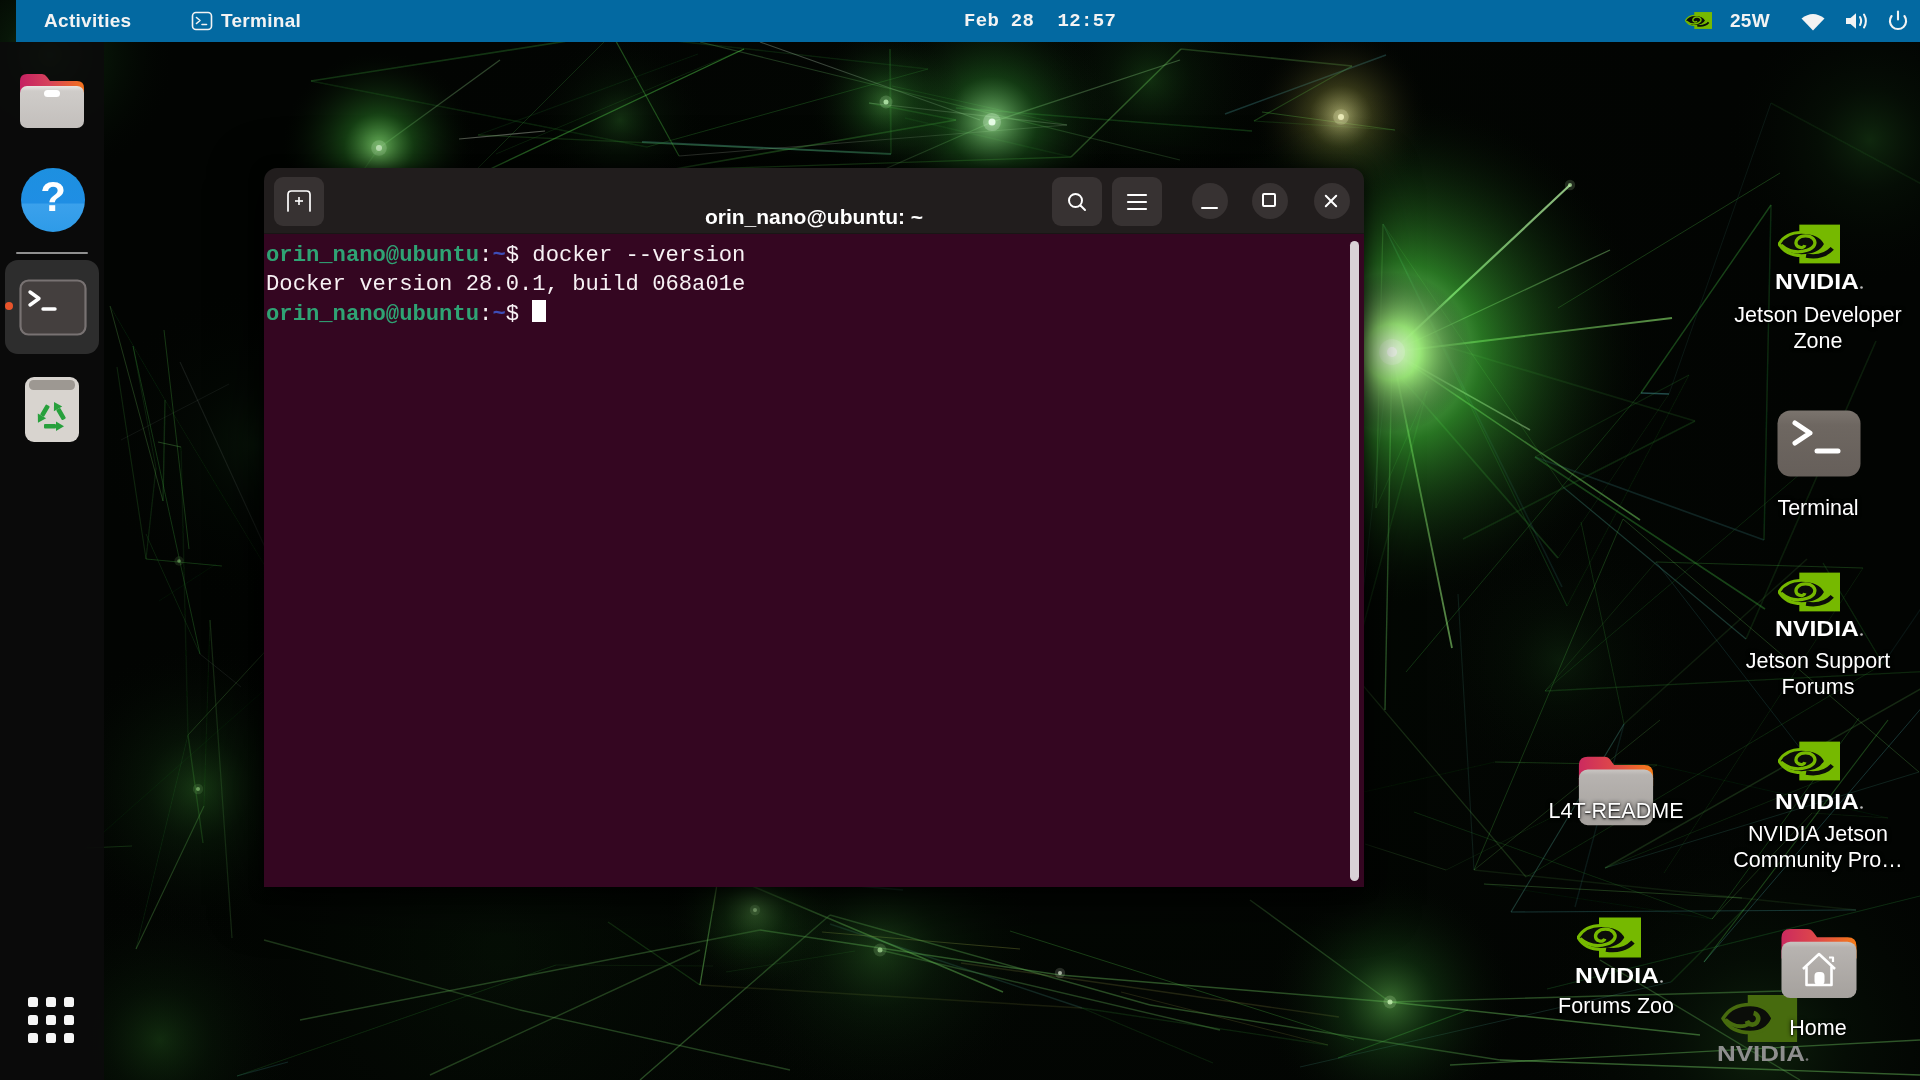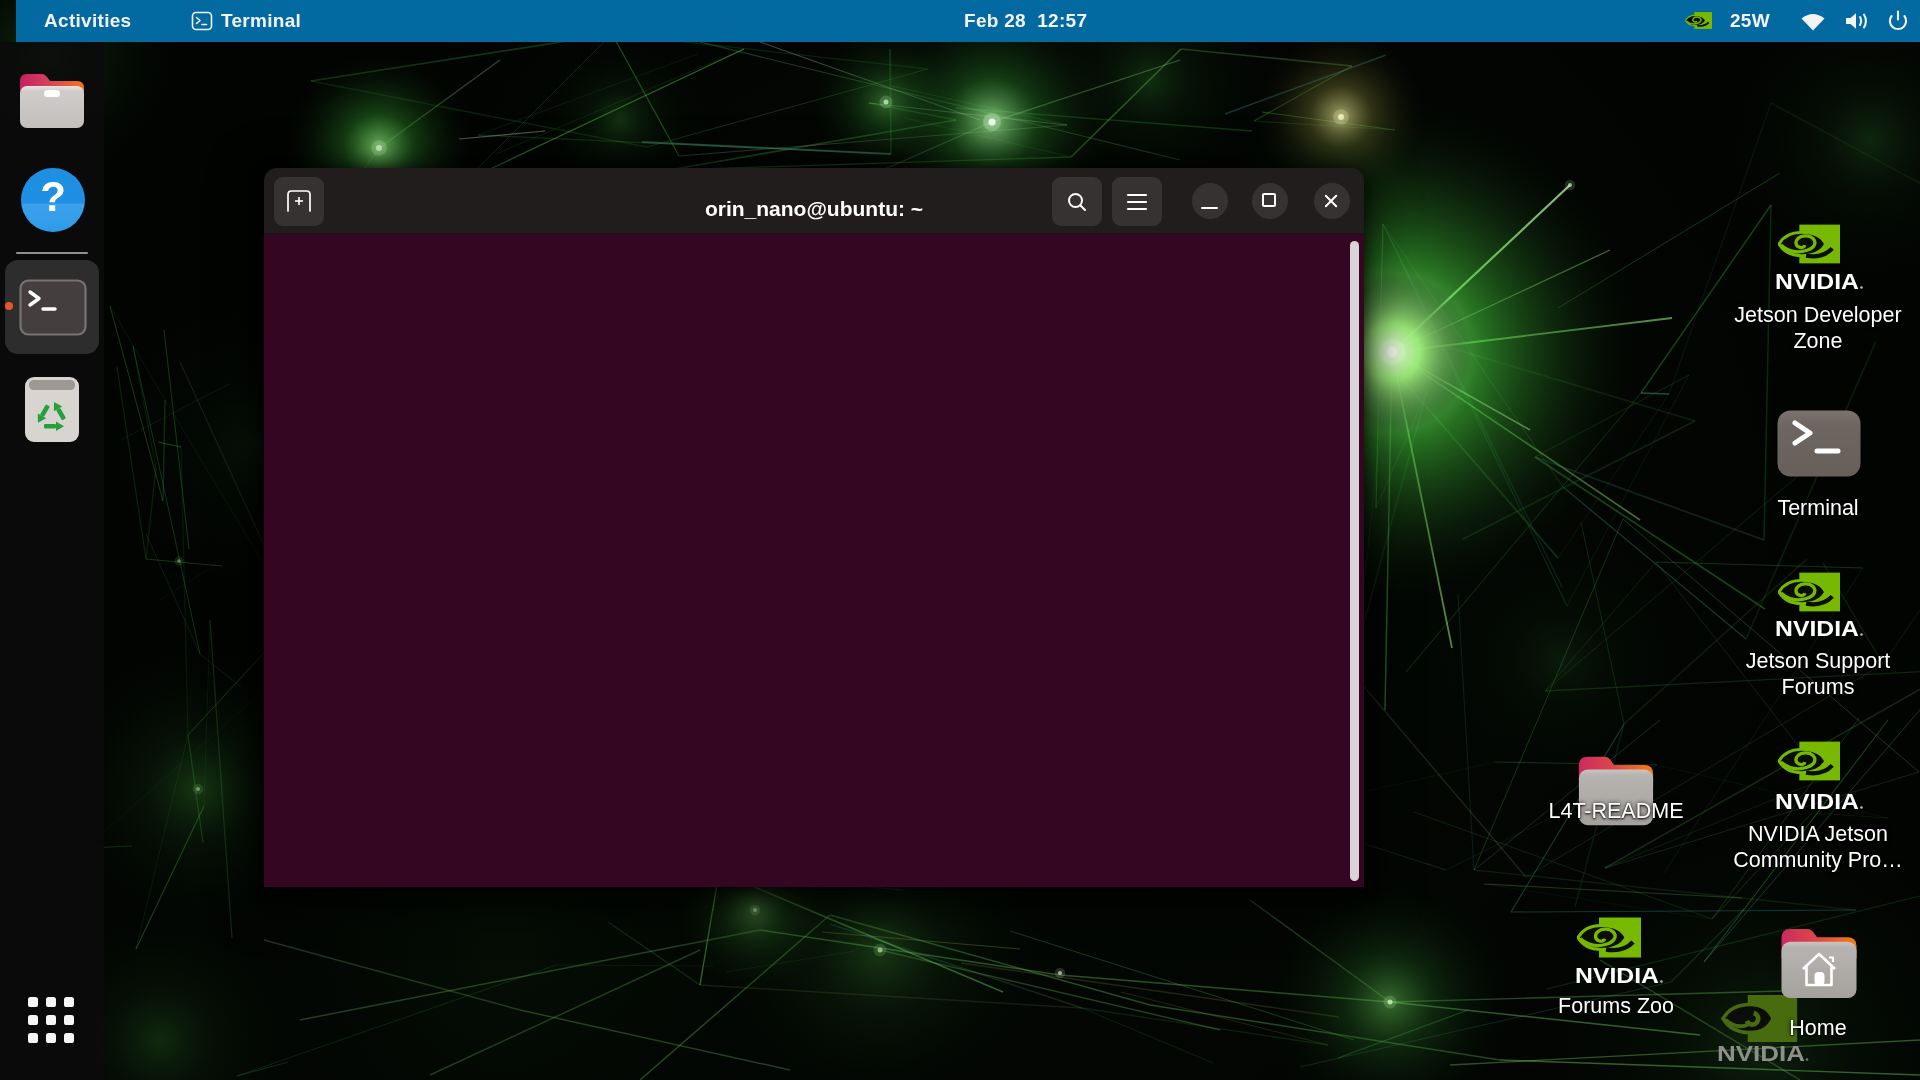--- a/index.html
+++ b/index.html
@@ -11,21 +11,21 @@
   
   #dock { position:absolute; left:0; top:42px; width:104px; height:1038px; background:rgba(11,11,11,0.92); z-index:40; }
   
   #term { position:absolute; left:264px; top:168px; width:1100px; height:719px; border-radius:13px 13px 0 0; box-shadow:0 10px 46px 8px rgba(0,0,0,0.72), 0 2px 14px rgba(0,0,0,0.6); z-index:30; }
   #titlebar { position:absolute; left:0; top:0; width:1100px; height:66px; background:#211d1d; border-radius:13px 13px 0 0; border-bottom:1px solid #191515; }
   #tcontent { position:absolute; left:0; top:66px; width:1100px; height:653px; background:#340621; }
   #tcontent pre { font-family:"Liberation Mono",monospace; font-size:22.2px; line-height:29.4px; letter-spacing:0; }
   .tbtn { position:absolute; background:#373232; }
   .circ { width:36px; height:36px; border-radius:50%; top:15px; }
   .sqr { width:50px; height:49px; border-radius:9px; top:9px; }
-  #wtitle { position:absolute; left:0; right:0; top:8px; height:66px; text-align:center; line-height:66px; color:#ffffff; font-weight:bold; font-size:21px; }
+  #wtitle { position:absolute; left:0; right:0; top:16px; height:66px; text-align:center; line-height:66px; color:#ffffff; font-weight:bold; font-size:21px; }
   
   .dicon { position:absolute; z-index:10; text-align:center; color:#fff; }
   .dlabel { position:absolute; z-index:10; color:#ffffff; font-size:21.5px; text-align:center; text-shadow:0 1px 2px rgba(0,0,0,0.9), 0 0 4px rgba(0,0,0,0.8); line-height:25.5px; }
 </style>
 </head>
 <body>
 <svg width="1920" height="1080" viewBox="0 0 1920 1080" style="position:absolute;left:0;top:0">
     <defs>
       <radialGradient id="g1">
         <stop offset="0%" stop-color="rgba(200,255,180,1.0)"></stop>
@@ -344,21 +344,21 @@
   </svg>
 
 <div id="topbar">
   <div class="item" style="left:28px;">Activities</div>
   <svg class="abs" style="left:174px;top:9px" width="24" height="24" viewBox="0 0 24 24" fill="none" stroke="#f3f3f3" stroke-width="1.6">
     <rect x="2.5" y="3.5" width="19" height="17" rx="3.5"></rect>
     <path d="M6.5 8.5 L10 11.5 L6.5 14.5" stroke-linecap="round" stroke-linejoin="round"></path>
     <line x1="12" y1="15.5" x2="16.5" y2="15.5" stroke-linecap="round"></line>
   </svg>
   <div class="item" style="left:205px;">Terminal</div>
-  <div class="item" style="left:948px;">Feb 28&nbsp;&nbsp;12:57</div>
+  <div class="item" style="left:948px;font-family:Liberation Mono, monospace;">Feb 28&nbsp;&nbsp;12:57</div>
 
   <svg class="abs" style="left:1669px;top:11px" width="27" height="19">
       <use href="#nveye" width="27" height="19"></use>
     </svg>
   <div class="item" style="left:1697px;margin-left:17px;">25W</div>
   <svg class="abs" style="left:1784px;top:12px" width="26" height="19" viewBox="0 0 26 19" fill="#f3f3f3">
     <path d="M1.5 6.5 Q13 -2.5 24.5 6.5 L13 18.5 Z"></path>
   </svg>
   <svg class="abs" style="left:1828px;top:10px" width="26" height="22" viewBox="0 0 26 22">
     <path d="M2 8 L6.5 8 L12 3.2 L12 18.8 L6.5 14 L2 14 Z" fill="#f3f3f3"></path>
@@ -581,16 +581,19 @@
     <div class="abs" style="left:937px;top:39px;width:17px;height:2.4px;background:#fff;border-radius:1px"></div>
     <div class="tbtn circ" style="left:988px;"></div>
     <div class="abs" style="left:998px;top:25px;width:14px;height:14px;border:2.2px solid #fff;border-radius:2px"></div>
     <div class="tbtn circ" style="left:1049.5px;"></div>
     <svg class="abs" style="left:1059px;top:25px" width="16" height="16" viewBox="0 0 16 16" stroke="#ffffff" stroke-width="2" stroke-linecap="round">
       <line x1="2.8" y1="2.8" x2="13.2" y2="13.2"></line>
         <line x1="13.2" y1="2.8" x2="2.8" y2="13.2"></line>
     </svg>
   </div>
   <div id="tcontent">
+    <pre style="position:absolute;left:2px;top:7px;"><span style="color:#2fa374;font-weight:bold">orin_nano@ubuntu</span><span style="color:#f7f1f4">:</span><span style="color:#3d4db7;font-weight:bold">~</span><span style="color:#f7f1f4">$ docker --version</span>
+<span style="color:#f7f1f4">Docker version 28.0.1, build 068a01e</span>
+<span style="color:#2fa374;font-weight:bold">orin_nano@ubuntu</span><span style="color:#f7f1f4">:</span><span style="color:#3d4db7;font-weight:bold">~</span><span style="color:#f7f1f4">$ </span><span style="display:inline-block;width:13.4px;height:21.5px;background:#ffffff;vertical-align:-2px"></span></pre>
 
     <div class="abs" style="left:1086px;top:7px;width:9px;height:640px;background:#d9d2d6;border-radius:5px"></div>
   </div>
 </div>
 
 </body></html>

